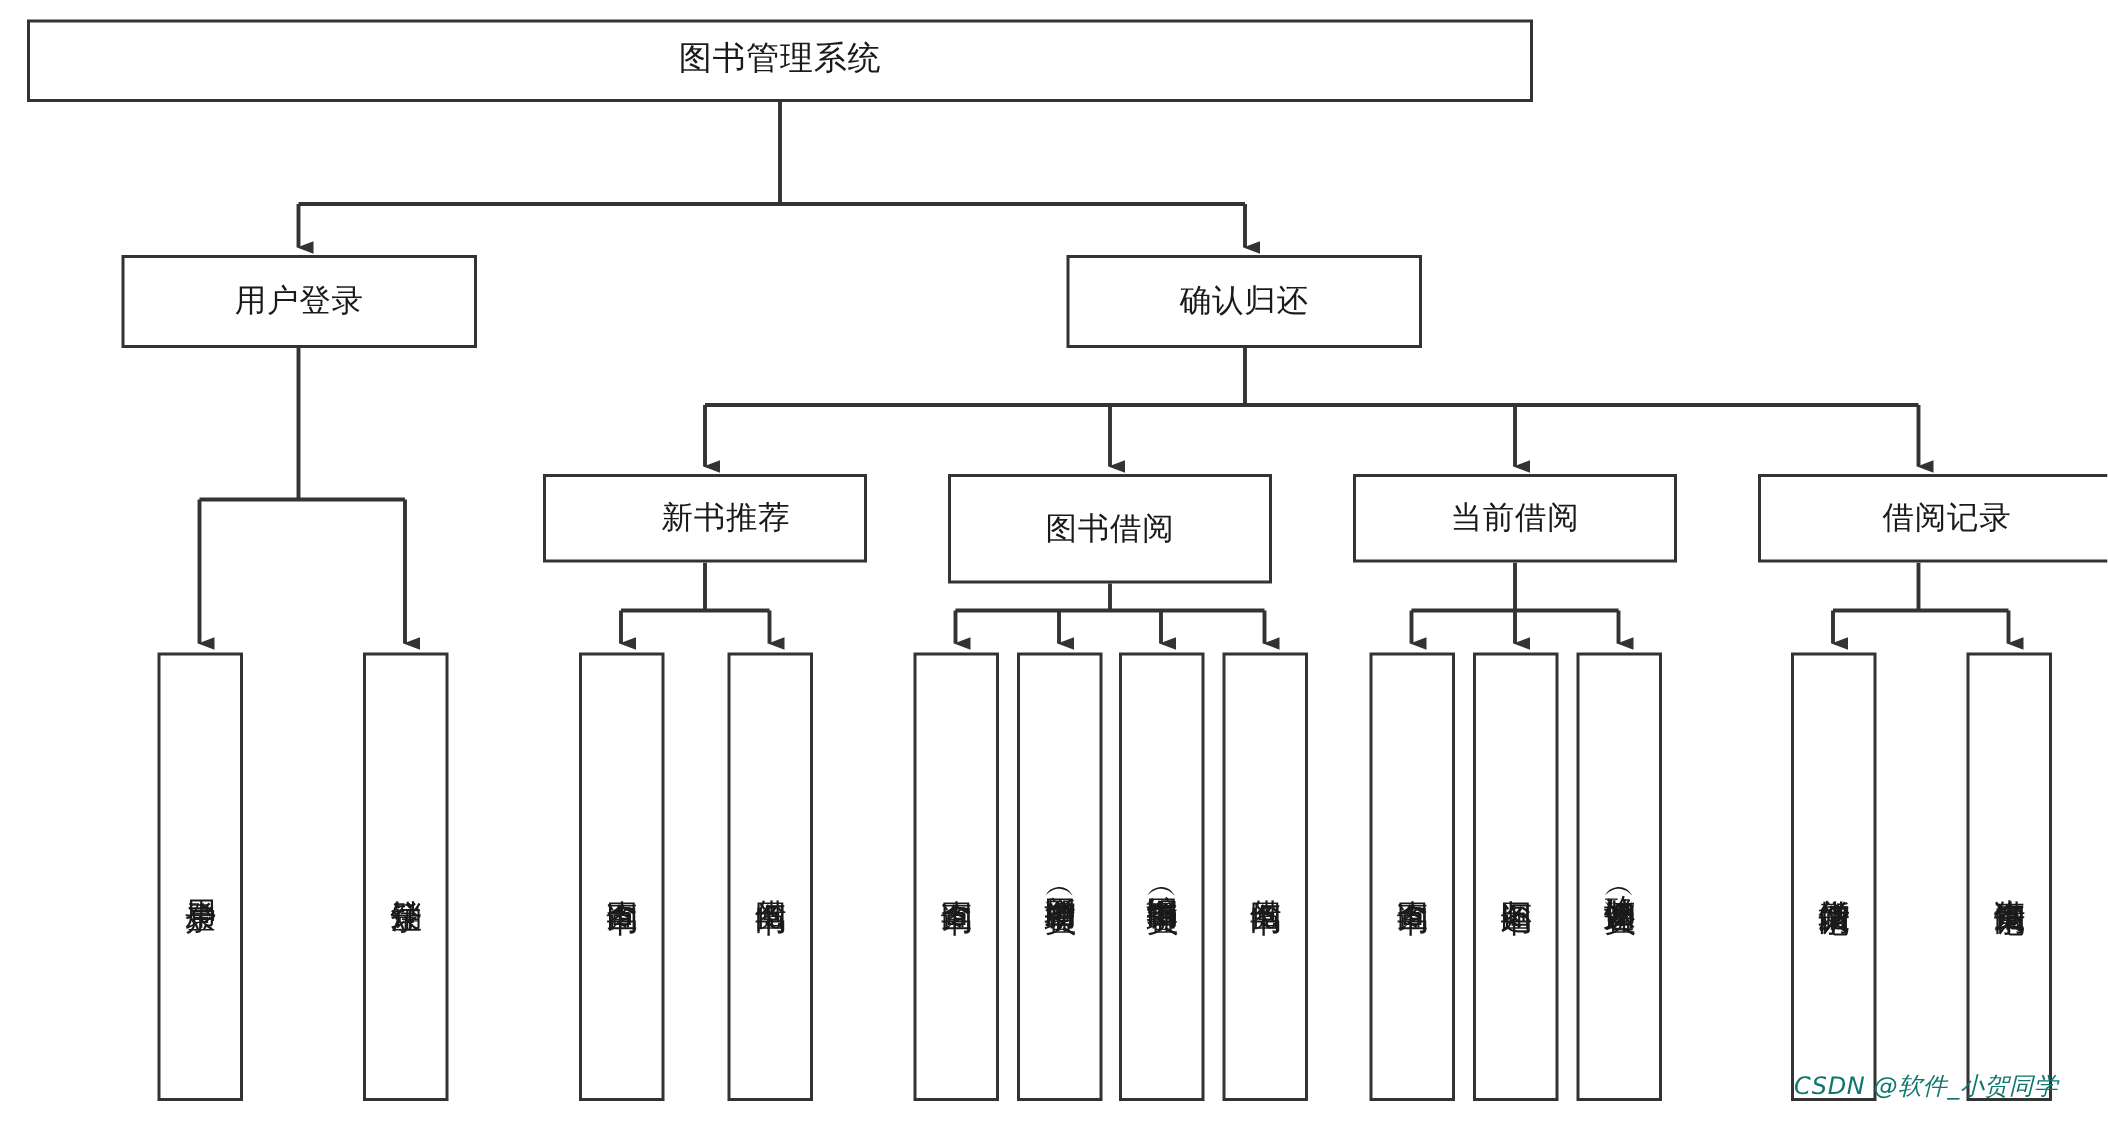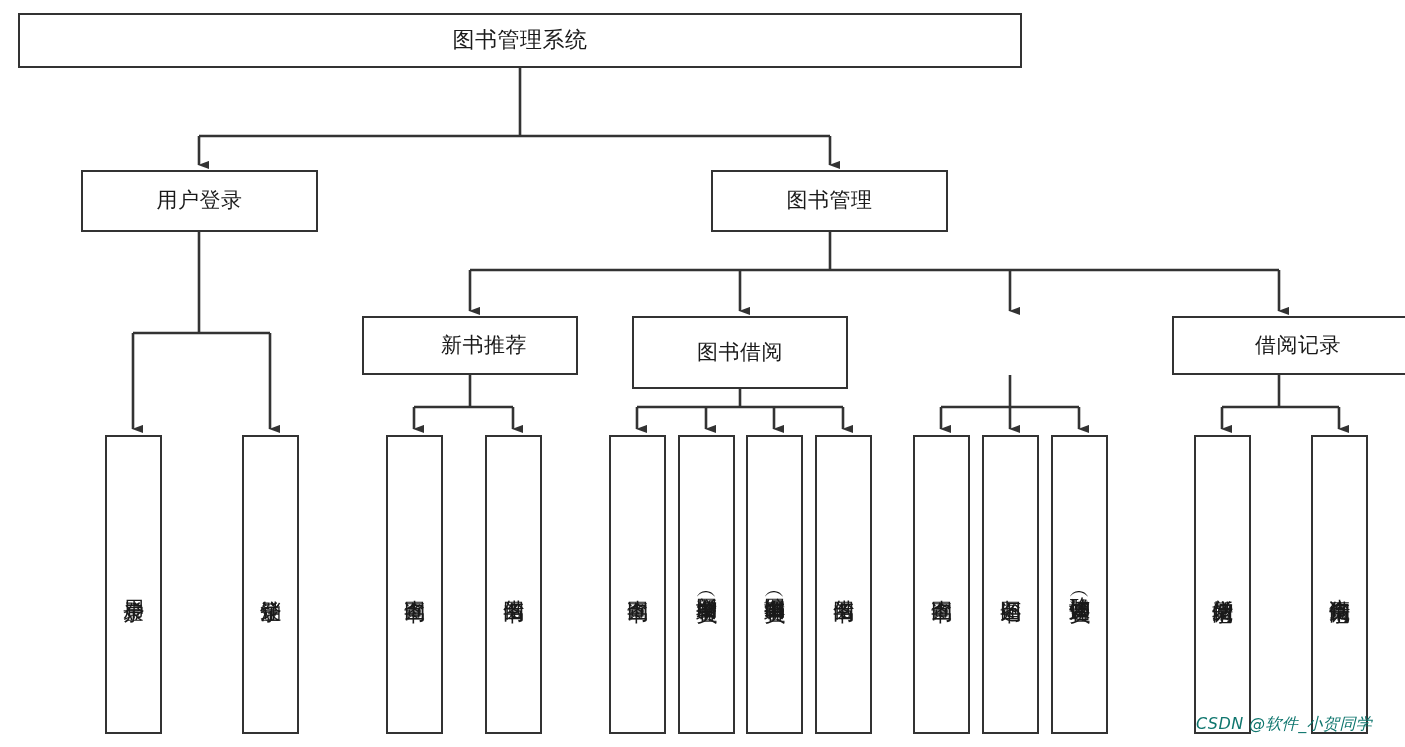--- a/index.html
+++ b/index.html
@@ -117,24 +117,25 @@
       <path d="M 1279 375 L 1279 407"></path>
       <path d="M 1222 407 L 1339 407"></path>
       <path d="M 1222 407 L 1222 429" marker-end="url(#arrowhead)"></path>
       <path d="M 1339 407 L 1339 429" marker-end="url(#arrowhead)"></path>
     </g>
   </svg>
 
   <div class="node node-h node-root" style="left:18px; top:13px; width:1004px; height:55px;">图书管理系统</div>
 
   <div class="node node-h" style="left:81px; top:170px; width:237px; height:62px;">用户登录</div>
-  <div class="node node-h" style="left:711px; top:170px; width:237px; height:62px;">图书管理</div>
+  <div class="node node-h" style="left:711px; top:170px; width:237px; height:62px;">确认归还</div>
 
   <div class="node node-h" style="left:362px; top:316px; width:216px; height:59px;padding-left:28px;">新书推荐</div>
   <div class="node node-h" style="left:632px; top:316px; width:216px; height:73px;">图书借阅</div>
+  <div class="node node-h" style="left:902px; top:316px; width:216px; height:59px;">当前借阅</div>
   <div class="node node-h" style="left:1172px; top:316px; width:252px; height:59px;">借阅记录</div>
 
   <div class="node node-v" style="left:105px; top:435px; width:57px; height:299px;">用户登录</div>
   <div class="node node-v" style="left:242px; top:435px; width:57px; height:299px;">注销登录</div>
 
   <div class="node node-v" style="left:386px; top:435px; width:57px; height:299px;">查询图书</div>
   <div class="node node-v" style="left:485px; top:435px; width:57px; height:299px;">借阅图书</div>
 
   <div class="node node-v" style="left:609px; top:435px; width:57px; height:299px;">查询图书</div>
   <div class="node node-v" style="left:678px; top:435px; width:57px; height:299px;">新增图书（管理员）</div>

